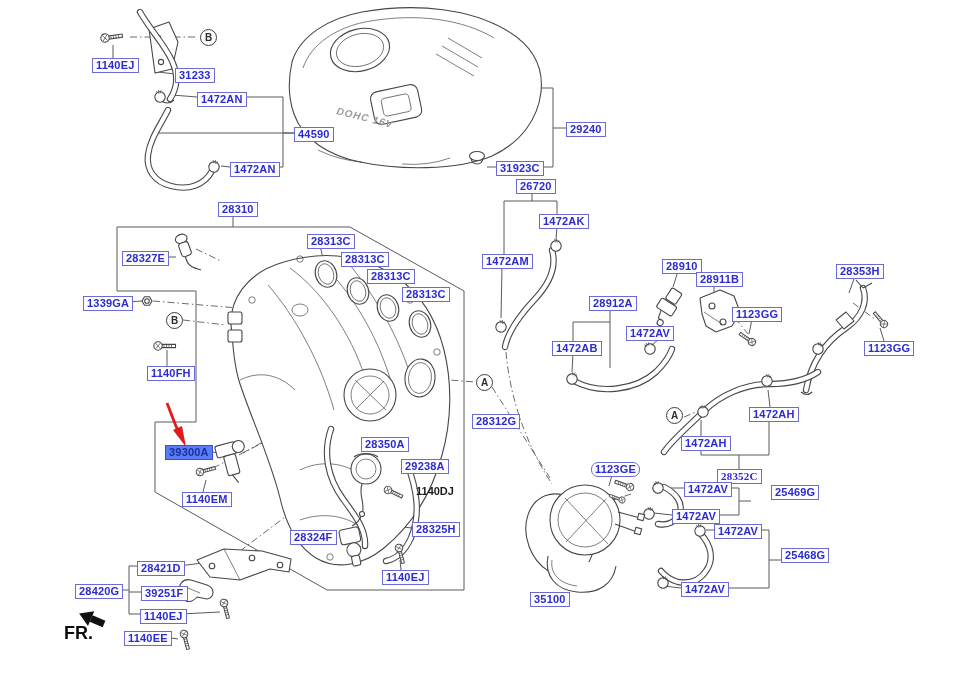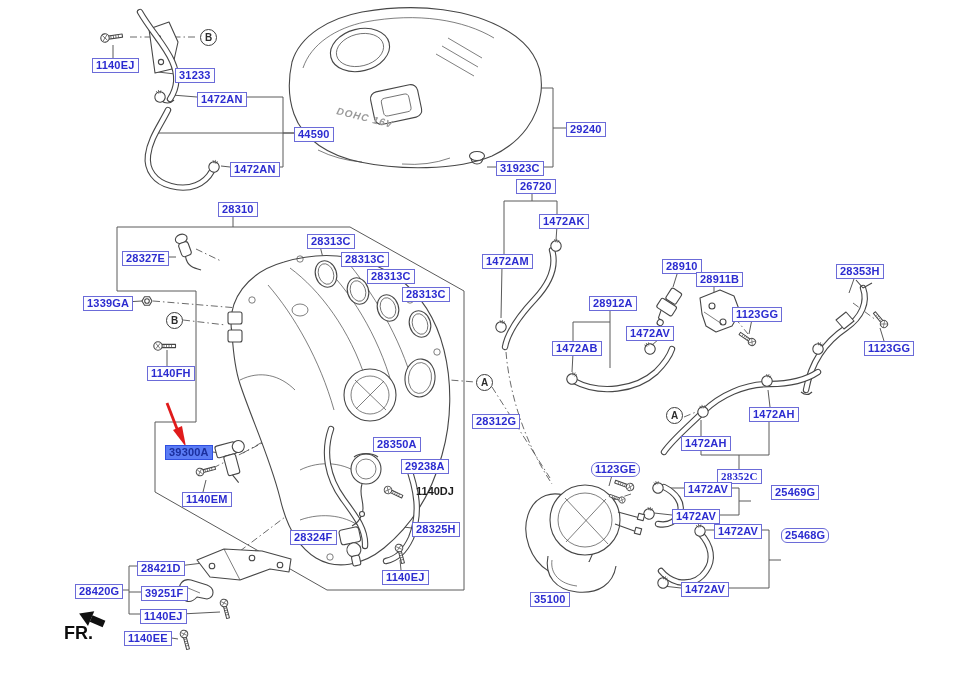--- a/index.html
+++ b/index.html
@@ -333,34 +333,34 @@
       <div class="part-label" style="left: 696px; top: 272px;">28911B</div>
       <div class="part-label" style="left: 732px; top: 307px;">1123GG</div>
       <div class="part-label" style="left: 836px; top: 264px;">28353H</div>
       <div class="part-label" style="left: 864px; top: 341px;">1123GG</div>
       <div class="part-label" style="left: 589px; top: 296px;">28912A</div>
       <div class="part-label" style="left: 626px; top: 326px;">1472AV</div>
       <div class="part-label" style="left: 552px; top: 341px;">1472AB</div>
       <div class="part-label" style="left: 749px; top: 407px;">1472AH</div>
       <div class="part-label" style="left: 681px; top: 436px;">1472AH</div>
       <div class="part-label" style="left: 428px; top: 414px; margin-left: 44px;">28312G</div>
-      <div class="part-label" style="left: 361px; top: 437px; margin-left: 12px;">28350A</div>
+      <div class="part-label" style="left: 361px; top: 437px;">28350A</div>
       <div class="part-label" style="left: 401px; top: 459px;">29238A</div>
       <div class="part-label hl" style="left: 165px; top: 445px;">39300A</div>
       <div class="part-label" style="left: 182px; top: 492px;">1140EM</div>
       <div class="part-label" style="left: 412px; top: 522px;">28325H</div>
       <div class="part-label" style="left: 290px; top: 530px;">28324F</div>
       <div class="part-label" style="left: 382px; top: 570px;">1140EJ</div>
       <div class="part-label" style="left: 591px; top: 462px; border-radius: 7px;">1123GE</div>
       <div class="part-label" style="left: 717px; top: 469px; font-family: Liberation Serif, serif;">28352C</div>
       <div class="part-label" style="left: 684px; top: 482px;">1472AV</div>
       <div class="part-label" style="left: 751px; top: 485px; margin-left: 20px;">25469G</div>
       <div class="part-label" style="left: 672px; top: 509px;">1472AV</div>
       <div class="part-label" style="left: 714px; top: 524px;">1472AV</div>
-      <div class="part-label" style="left: 781px; top: 528px; border-radius: 6px;">25468G</div>
+      <div class="part-label" style="left: 781px; top: 548px;">25468G</div>
       <div class="part-label" style="left: 681px; top: 582px;">1472AV</div>
       <div class="part-label" style="left: 530px; top: 592px;">35100</div>
       <div class="part-label" style="left: 137px; top: 561px;">28421D</div>
       <div class="part-label" style="left: 75px; top: 584px;">28420G</div>
       <div class="part-label" style="left: 141px; top: 586px;">39251F</div>
       <div class="part-label" style="left: 140px; top: 609px;">1140EJ</div>
       <div class="part-label" style="left: 124px; top: 631px;">1140EE</div>
     </div>
 </div>
 

